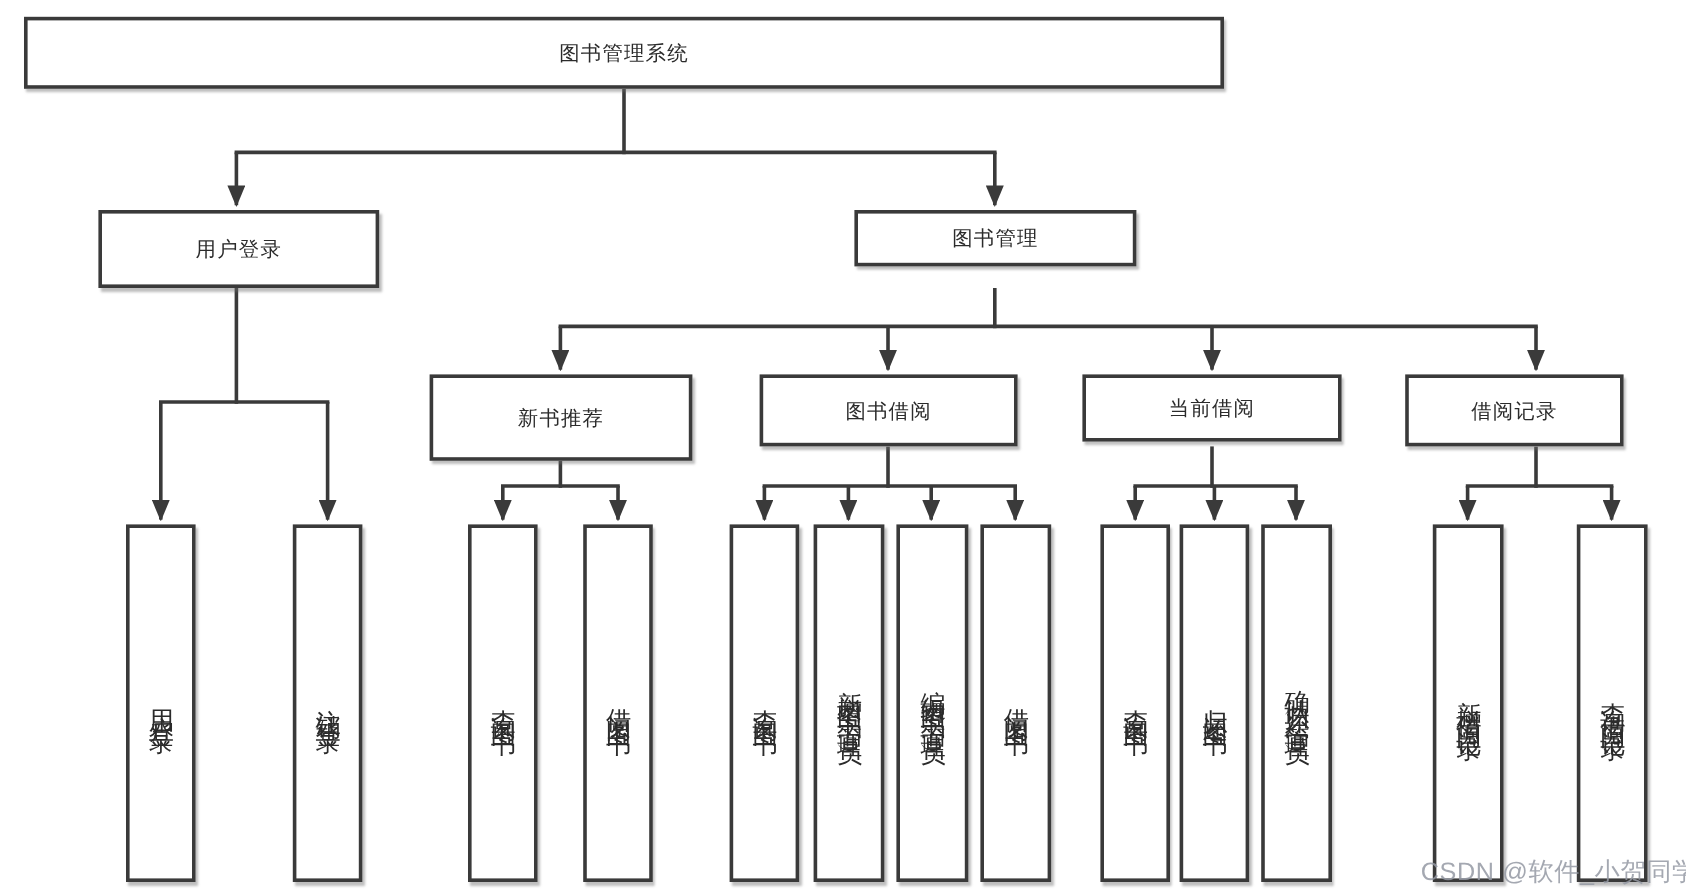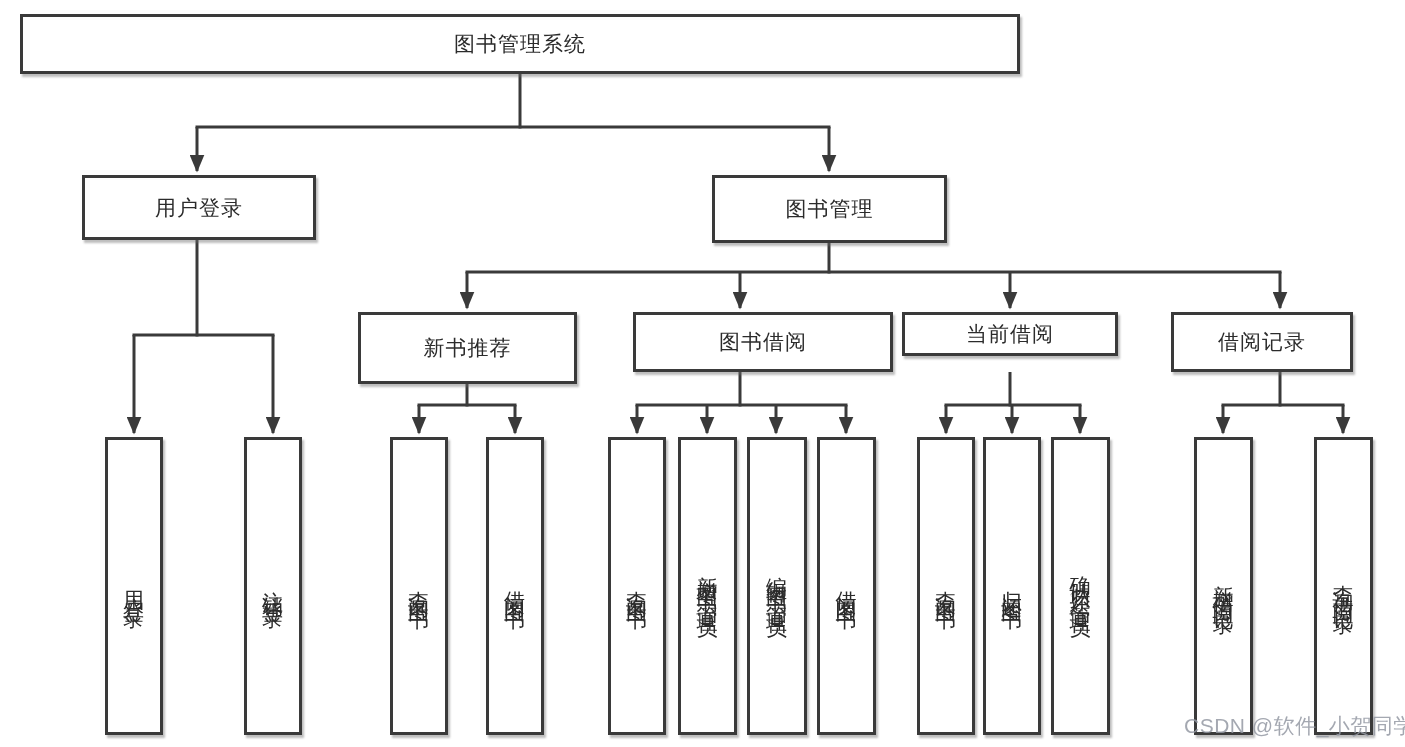--- a/index.html
+++ b/index.html
@@ -29,21 +29,21 @@
     border: 3px solid #3a3a3a;
     box-shadow: 2px 3px 2px rgba(110,110,110,0.45);
     display: flex;
     align-items: center;
     justify-content: center;
     color: #2b2b2b;
     z-index: 2;
     text-align: center;
   }
   .node.h { 
-    font-size: 21px;
+    font-size: 17px;
     letter-spacing: 1px;
   }
   .node.v { 
     font-size: 21px;
     writing-mode: vertical-rl;
     letter-spacing: 6px;
     line-height: 1;
   }
   .watermark {
     position: absolute;
@@ -108,25 +108,25 @@
       <line x1="1280" y1="372" x2="1280" y2="406.5"></line>
       <line x1="1221.5" y1="405" x2="1344.5" y2="405"></line>
       <line x1="1223" y1="405" x2="1223" y2="433" marker-end="url(#ah)"></line>
       <line x1="1343" y1="405" x2="1343" y2="433" marker-end="url(#ah)"></line>
     </g>
   </svg>
 
   <div class="node h" style="left:20px; top:14px; width:1000px; height:60px;">图书管理系统</div>
 
   <div class="node h" style="left:82px; top:175px; width:234px; height:65px;">用户登录</div>
-  <div class="node h" style="left:712px; top:175px; width:235px; height:68px;">图书管理</div>
+  <div class="node h" style="left:712px; top:175px; width:235px; height:47px;">图书管理</div>
 
   <div class="node h" style="left:358px; top:312px; width:219px; height:72px;">新书推荐</div>
-  <div class="node h" style="left:633px; top:312px; width:260px; height:60px;">图书借阅</div>
-  <div class="node h" style="left:902px; top:312px; width:216px; height:44px;">当前借阅</div>
+  <div class="node h" style="left:633px; top:312px; width:215px; height:60px;">图书借阅</div>
+  <div class="node h" style="left:902px; top:312px; width:216px; height:56px;">当前借阅</div>
   <div class="node h" style="left:1171px; top:312px; width:182px; height:60px;">借阅记录</div>
 
   <div class="node v" style="left:105px; top:437px; width:58px; height:298px;">用户登录</div>
   <div class="node v" style="left:244px; top:437px; width:58px; height:298px;">注销登录</div>
 
   <div class="node v" style="left:390px; top:437px; width:58px; height:298px;">查询图书</div>
   <div class="node v" style="left:486px; top:437px; width:58px; height:298px;">借阅图书</div>
 
   <div class="node v" style="left:608px; top:437px; width:58px; height:298px;">查询图书</div>
   <div class="node v" style="left:678px; top:437px; width:59px; height:298px;">新增图书（管理员）</div>

